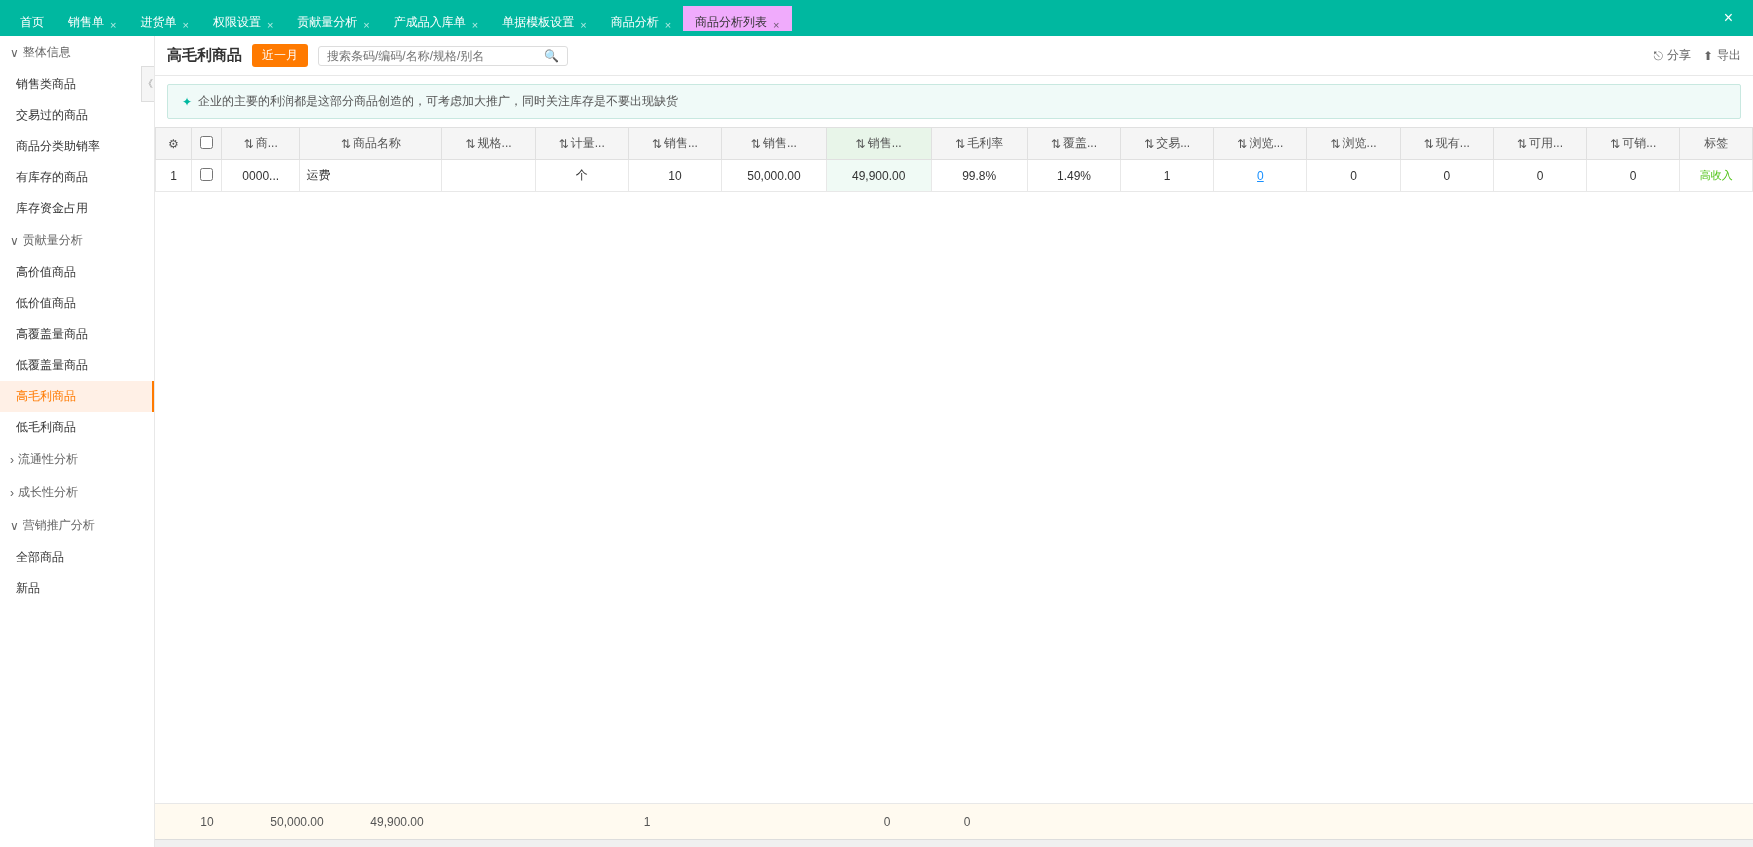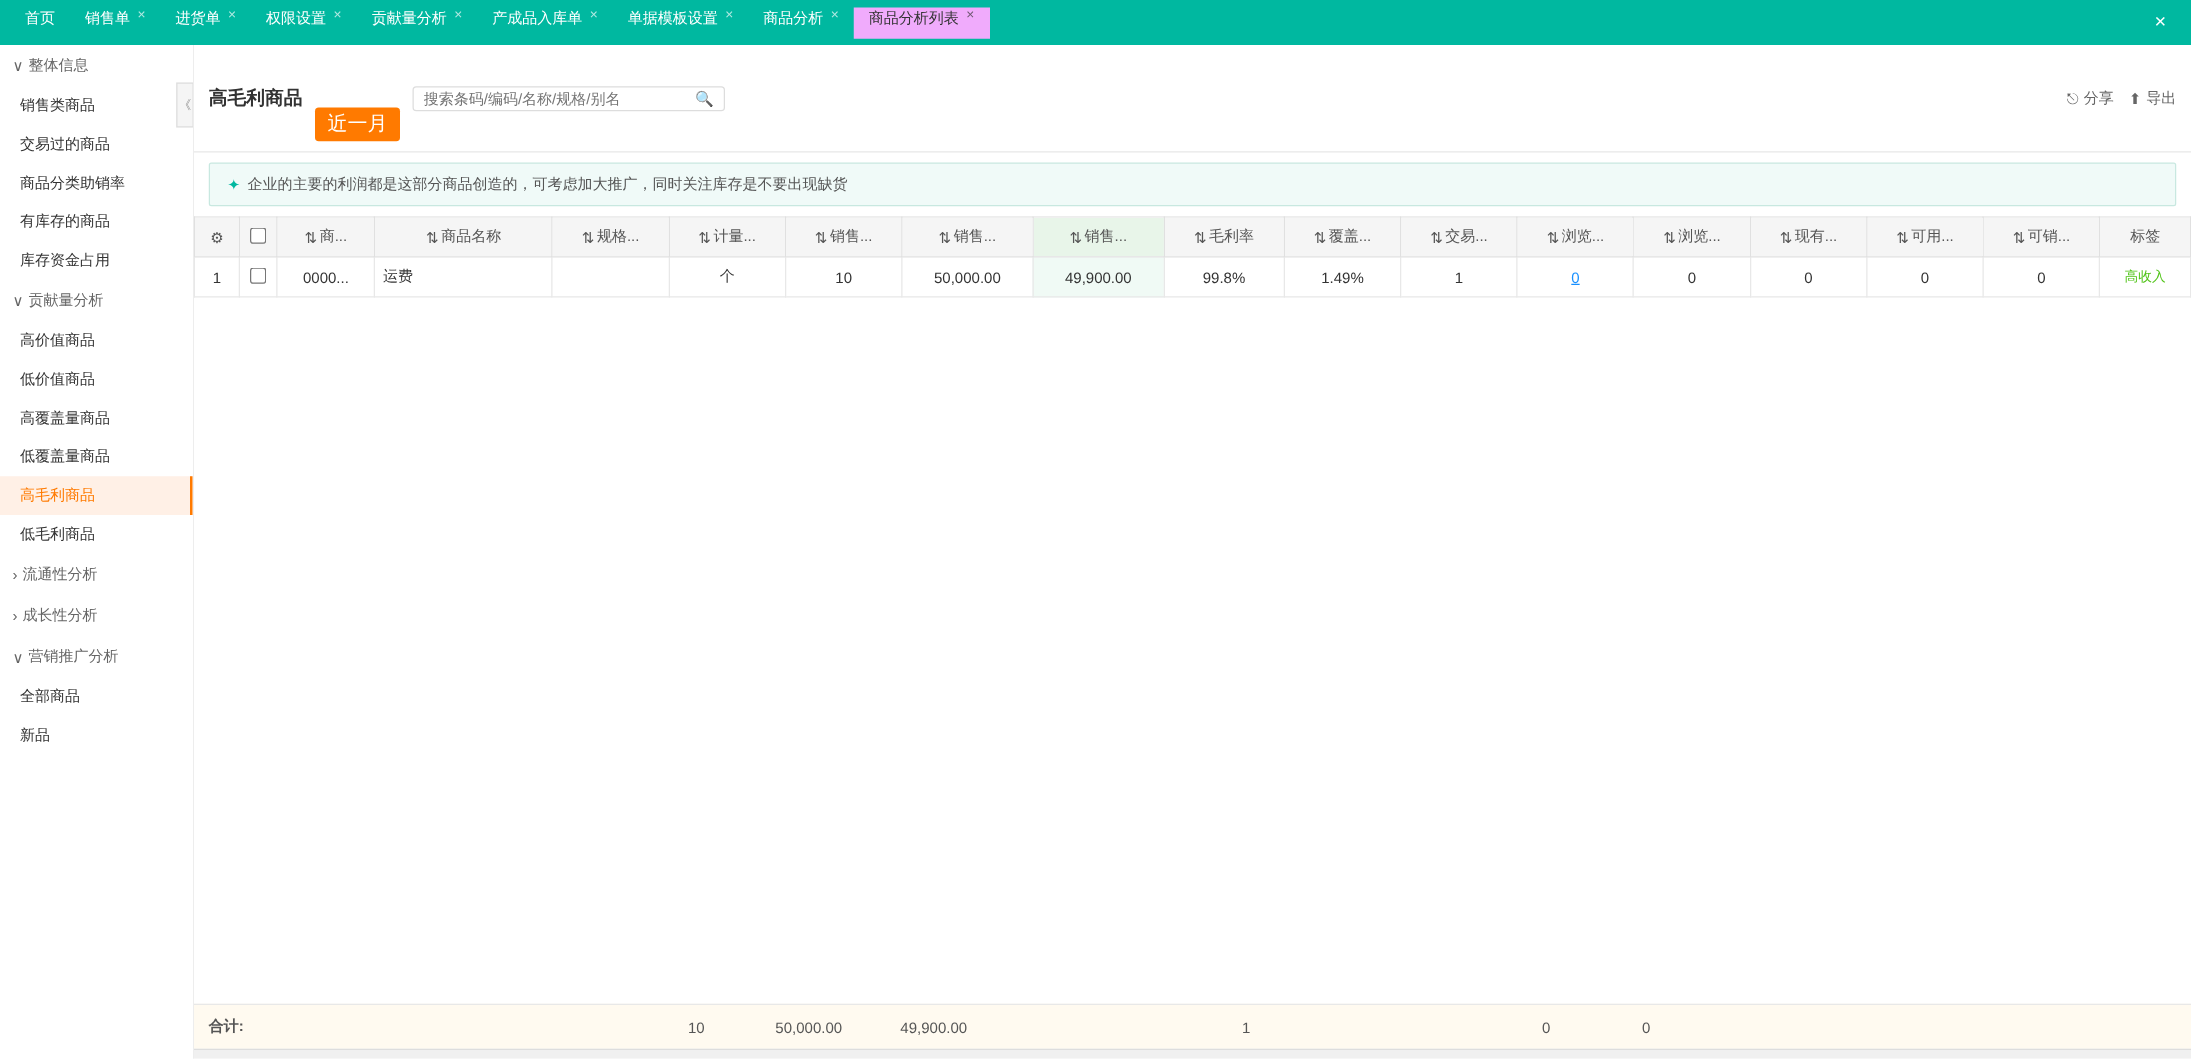--- a/index.html
+++ b/index.html
@@ -9,21 +9,21 @@
     .top-nav {
       display: flex;
       align-items: center;
       background: #00b8a0;
       height: 36px;
       padding: 0 8px;
       color: white;
     }
     .top-nav .nav-item {
       display: flex;
-      align-items: flex-start;
+      align-items: flex-end;
       padding: 0 12px;
       height: 25px;
       cursor: pointer;
       font-size: 13px;
       white-space: nowrap;
       color: white;
     }
     .top-nav .nav-item.active { background: #f0abfc; color: #333; }
     .top-nav .nav-item .close-btn {
       margin-left: 6px;
@@ -96,22 +96,21 @@
       font-weight: bold;
       color: #333;
     }
     .filter-btn {
       background: #ff7a00;
       color: white;
       border: none;
       border-radius: 3px;
       padding: 3px 10px;
       cursor: pointer;
-      font-size: 16px;
-      margin-top: 42px;
+      font-size: 12px;
     }
     .search-box {
       display: flex;
       border: 1px solid #ddd;
       border-radius: 3px;
       padding: 2px 8px;
       flex: 1;
       max-width: 250px;
     }
     .search-box input {
@@ -480,21 +479,20 @@
             <td>0</td>
             <td>0</td>
             <td>0</td>
             <td><span class="tag-high">高收入</span></td>
           </tr>
         </tbody>
       </table>
     </div>
 
     <div class="footer-bar">
-      <span style="width:350px; flex-shrink:0; font-weight:bold;">合计:</span>
       <span style="width:80px; text-align:center;">10</span>
       <span style="width:100px; text-align:center;">50,000.00</span>
       <span style="width:100px; text-align:center;">49,900.00</span>
       <span style="width:80px;"></span>
       <span style="width:80px;"></span>
       <span style="width:80px; text-align:center;">1</span>
       <span style="width:80px;"></span>
       <span style="width:80px;"></span>
       <span style="width:80px; text-align:center;">0</span>
       <span style="width:80px; text-align:center;">0</span>

